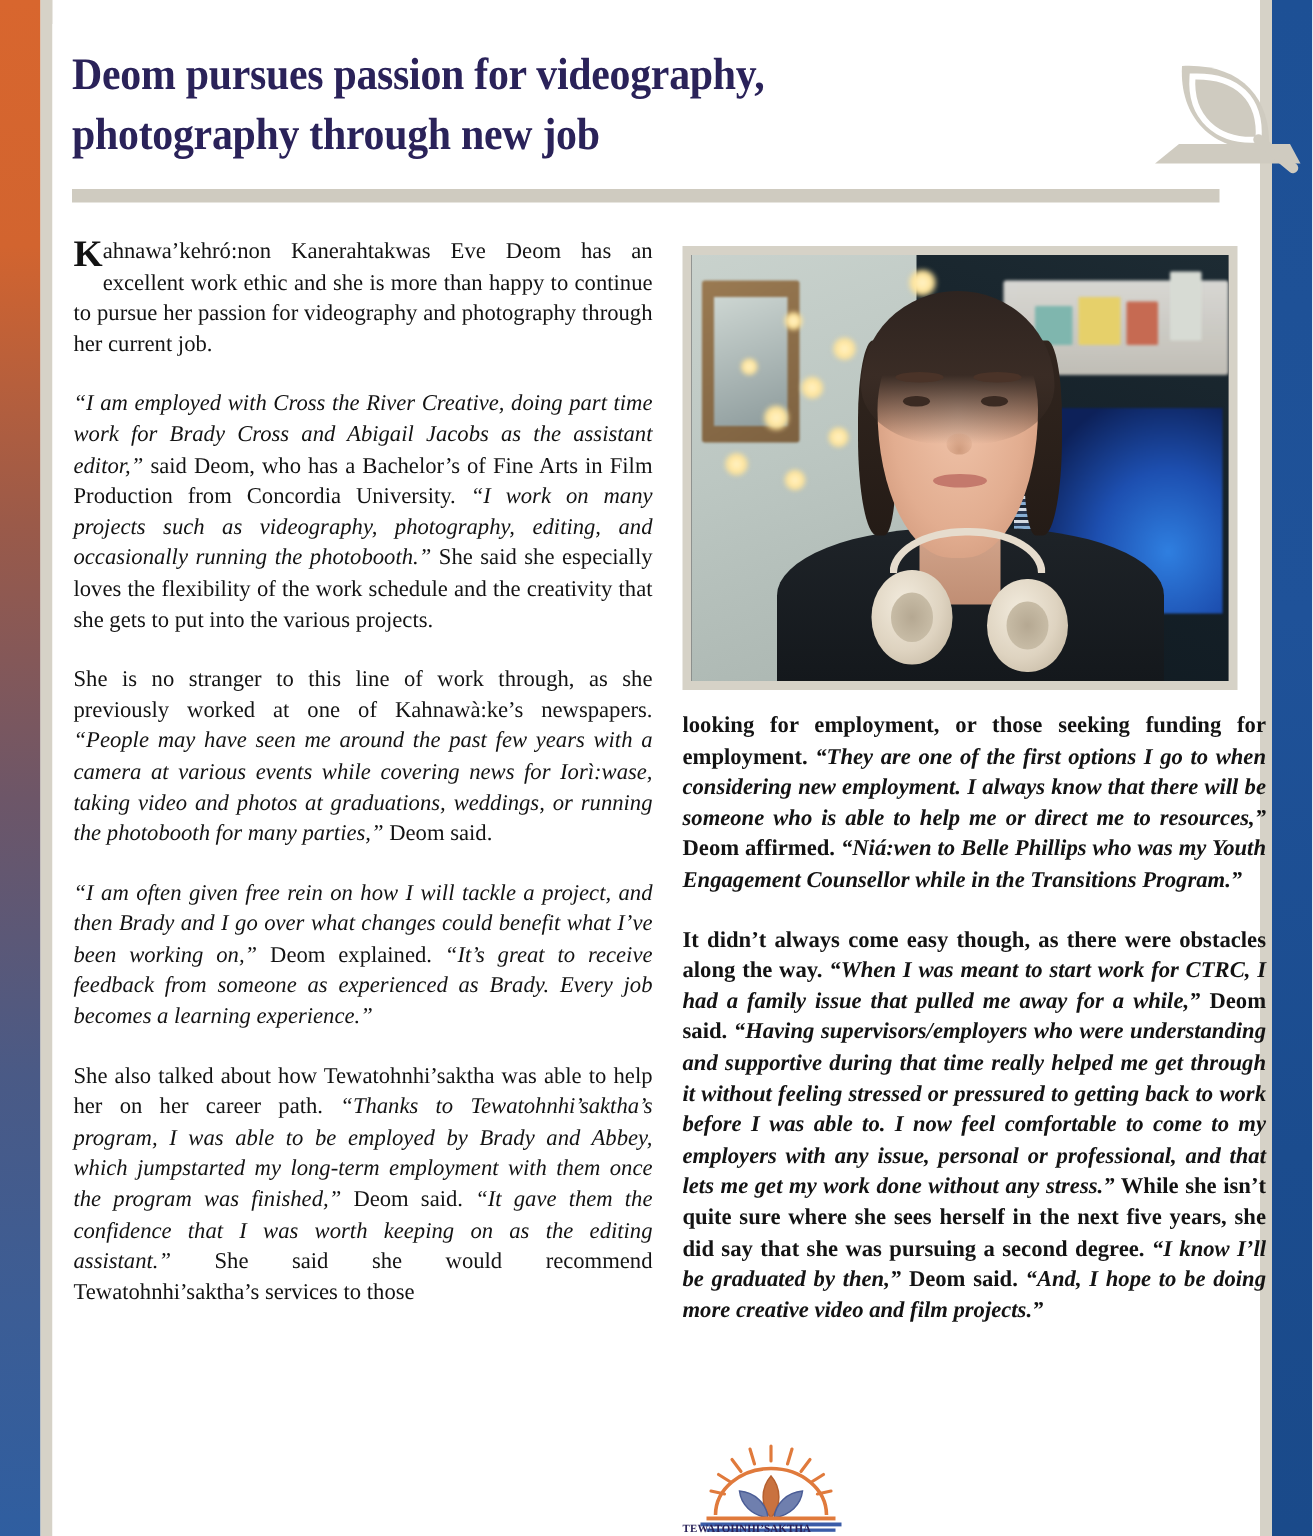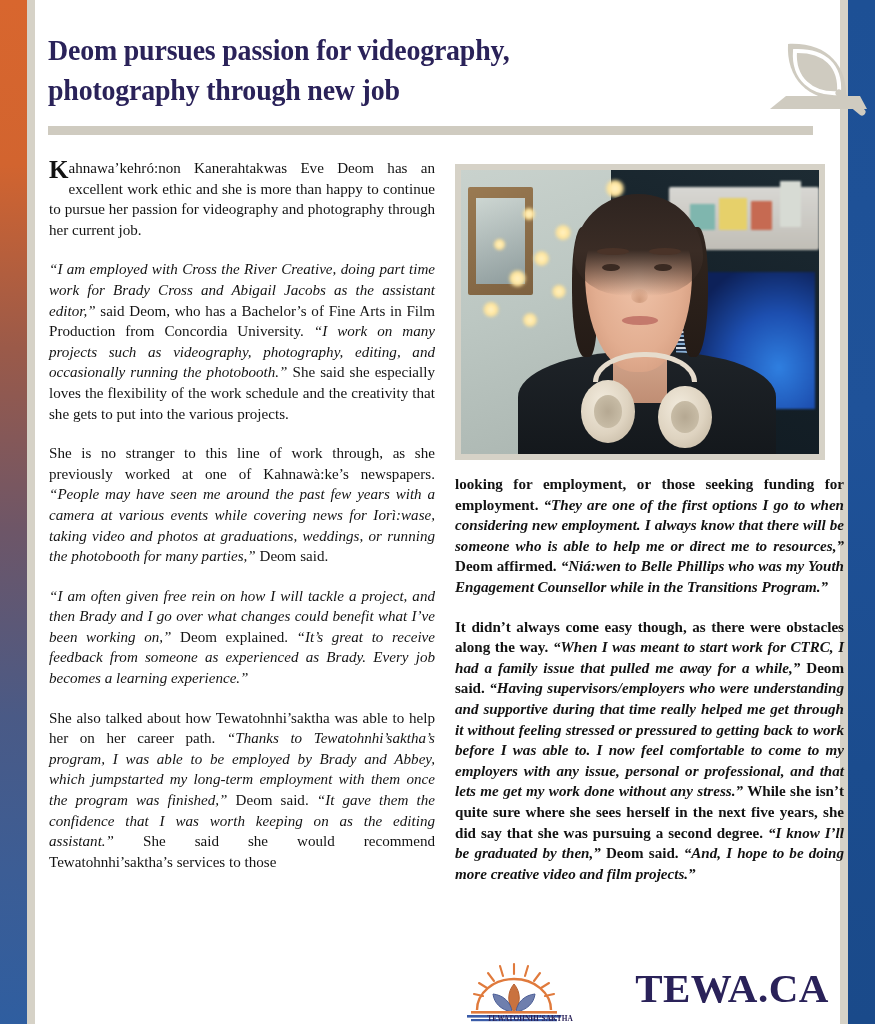--- a/index.html
+++ b/index.html
@@ -168,21 +168,21 @@
     content:"";position:absolute;left:24%;top:24%;width:52%;height:52%;
     background:radial-gradient(ellipse at 50% 50%,#b5a892,#cfc4ae);border-radius:50%;
   }
   .hp-cup-l{left:33.5%;top:74%;}
   .hp-cup-r{left:55%;top:76%;}
 
   
   .footer{position:absolute;left:0;top:940px;width:805px;height:84px;}
   .logo-wrap{position:absolute;left:420px;top:4px;width:118px;height:74px;}
   .logo-caption{
-    position:absolute;left:420px;top:58px;width:118px;text-align:right;
+    position:absolute;left:420px;top:58px;width:118px;text-align:left;
     color:#2a2259;font-size:7.3px;font-weight:bold;letter-spacing:.1px;
     font-family:"Liberation Serif", serif;
   }
   .tewa{
     position:absolute;left:588px;top:8px;width:218px;
     text-align:center;color:#2a2259;font-weight:bold;font-size:41px;
     letter-spacing:0.5px;font-family:"Liberation Serif", serif;
   }
 </style>
 </head>
@@ -289,17 +289,16 @@
           <path d="M22,50 A37,31 0 0,1 96,50" fill="none" stroke="#e07a3c" stroke-width="2.4"></path>
           <path d="M59,24 C66,32 66,44 59,52 C52,44 52,32 59,24 Z" fill="#c9723f" stroke="#b5602f" stroke-width="1"></path>
           <path d="M57,52 C46,50 39,43 38,34 C48,35 56,42 57,52 Z" fill="#6f7fae" stroke="#4b5d96" stroke-width="1"></path>
           <path d="M61,52 C72,50 79,43 80,34 C70,35 62,42 61,52 Z" fill="#6f7fae" stroke="#4b5d96" stroke-width="1"></path>
           <rect x="16" y="51" width="86" height="2.6" fill="#e07a3c"></rect>
           <rect x="12" y="55" width="94" height="2.6" fill="#3a5ca8"></rect>
           <rect x="16" y="59" width="86" height="2.2" fill="#3a5ca8"></rect>
         </svg>
       </div>
       <div class="logo-caption">TEWATOHNHI’SAKTHA</div>
-      <div class="tewa">TEWA.CA</div>
     </div>
 
   </div>
 </div>
 
 </body></html>

